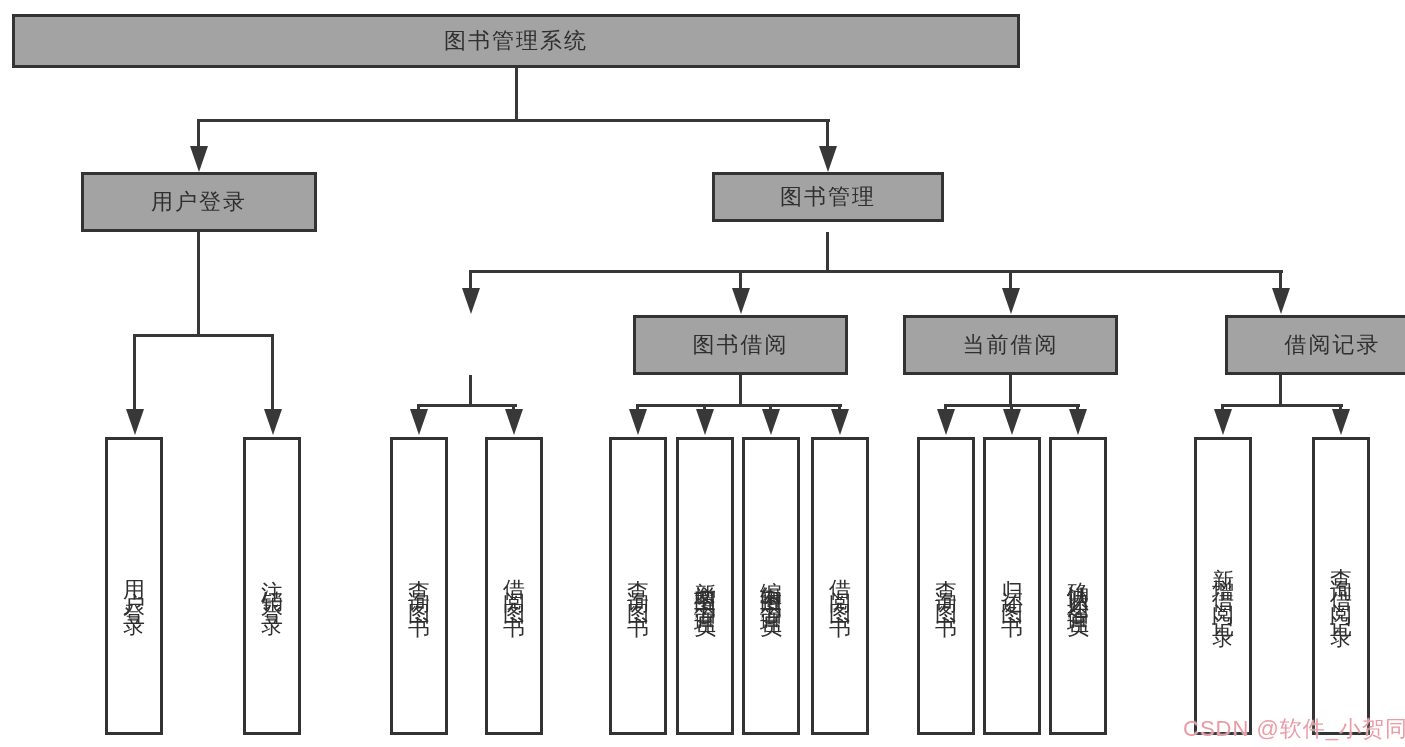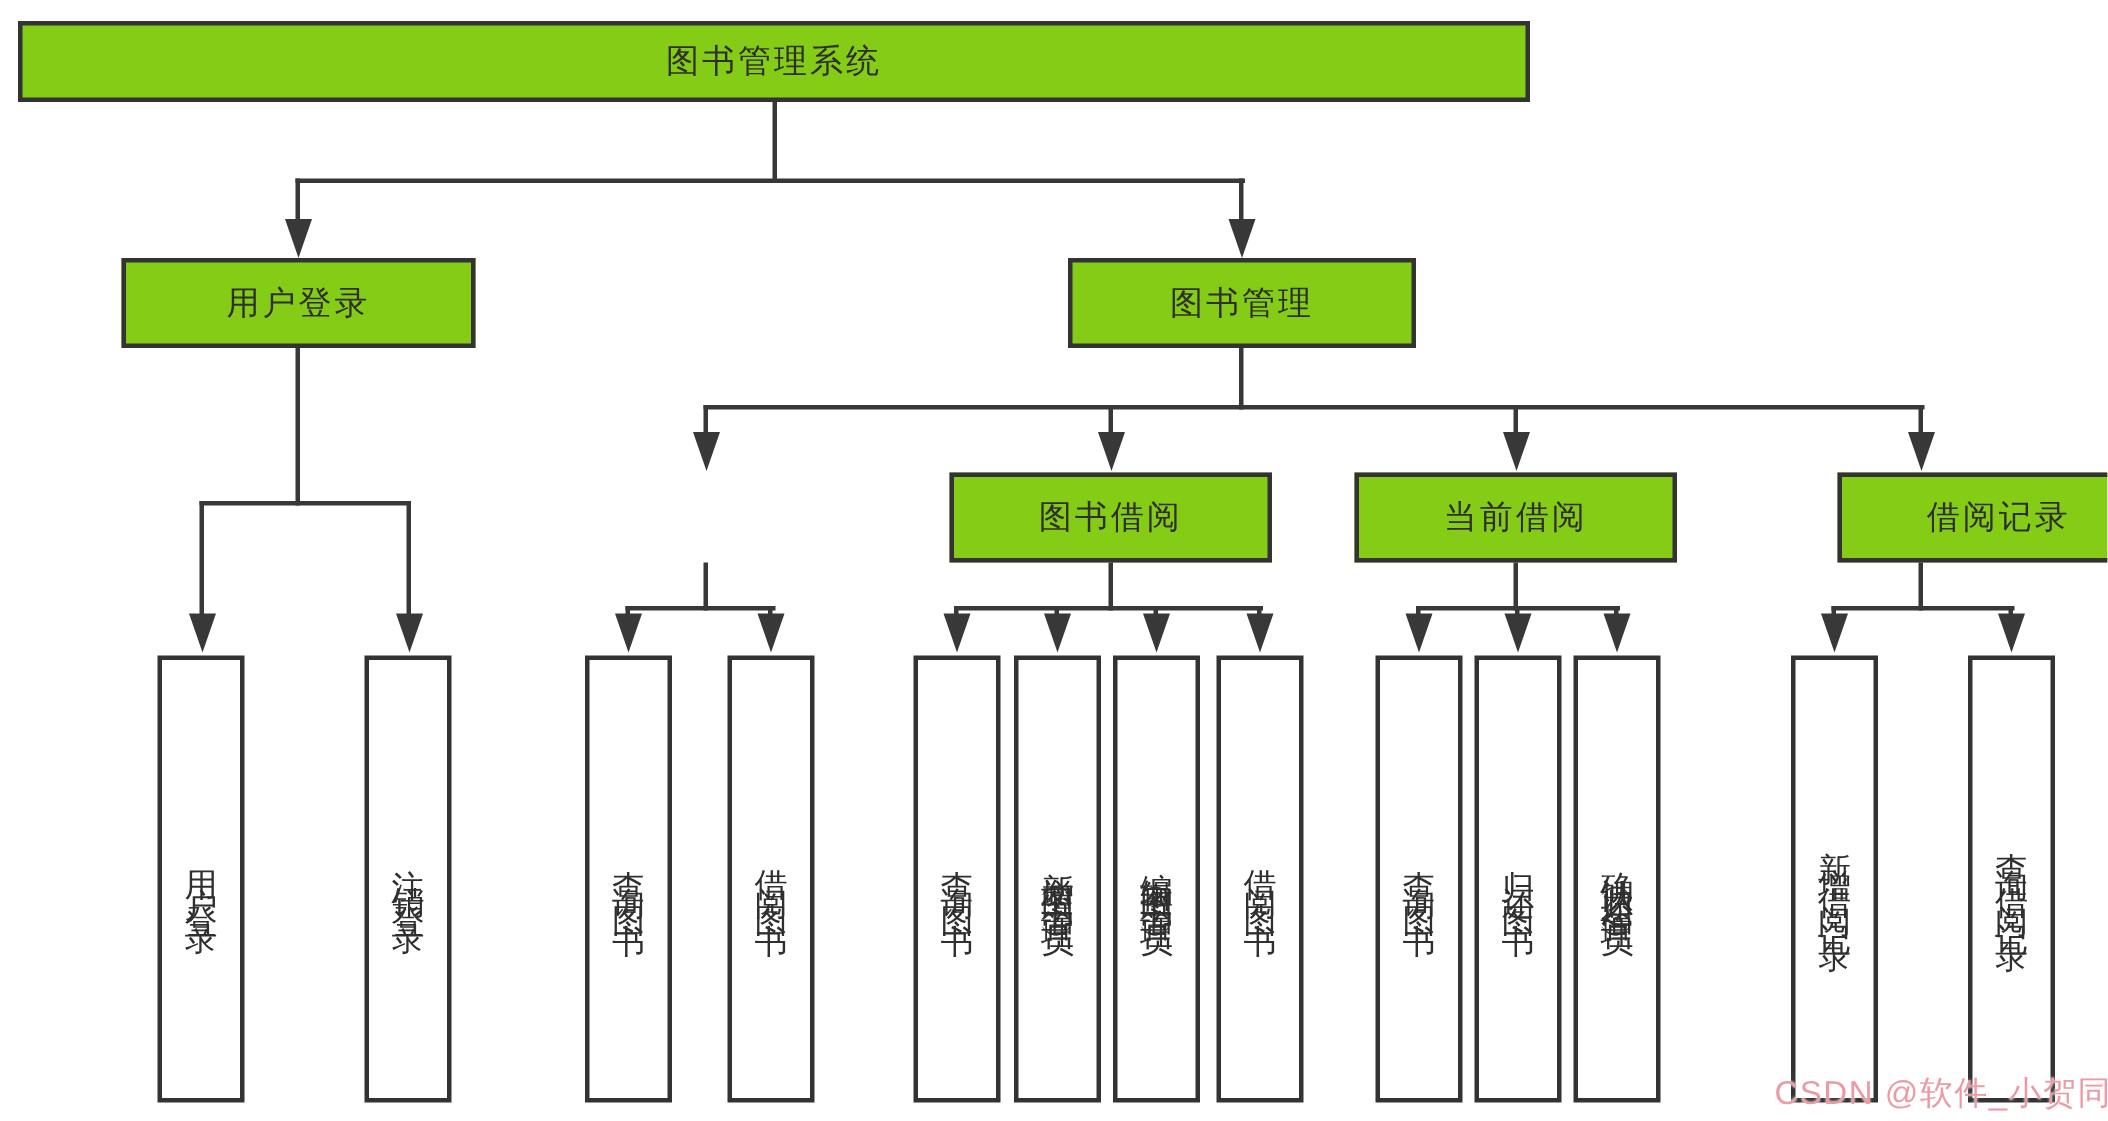--- a/index.html
+++ b/index.html
@@ -1,21 +1,21 @@
 <!DOCTYPE html>
 <html><head>
 <meta charset="utf-8">
 <style>
   html,body{margin:0;padding:0;background:#ffffff;}
   .canvas{
     position:relative;width:1405px;height:747px;background:#ffffff;
     font-family:"Liberation Sans","DejaVu Sans",sans-serif;color:#2f2f2f;overflow:hidden;
   }
   .box{
-    position:absolute;background:#84cc16;border:3px solid #333333;
+    position:absolute;background:#a3a3a3;border:3px solid #333333;
     display:flex;align-items:center;justify-content:center;
     font-size:22px;letter-spacing:2px;box-sizing:border-box;
   }
   .vbox{
     position:absolute;background:#ffffff;border:3px solid #333333;
     width:58px;height:298px;top:437px;box-sizing:border-box;
     display:flex;align-items:center;justify-content:center;
   }
   .vtext{
     writing-mode:vertical-rl;text-orientation:mixed;
@@ -47,21 +47,21 @@
   <div class="vl" style="left:515px;top:68px;height:52px;"></div>
   <div class="hl" style="left:197px;top:119px;width:633px;"></div>
   <div class="vl" style="left:197px;top:119px;height:28px;"></div>
   <div class="ar" style="left:190px;top:146px;"></div>
   <div class="vl" style="left:826px;top:119px;height:28px;"></div>
   <div class="ar" style="left:819px;top:146px;"></div>
 
   <div class="box" style="left:81px;top:172px;width:236px;height:60px;">
     <span>用户登录</span>
   </div>
-  <div class="box" style="left:712px;top:172px;width:232px;height:60px;">
+  <div class="box" style="left:712px;top:172px;width:232px;height:50px;">
     <span>图书管理</span>
   </div>
 
   <div class="vl" style="left:197px;top:232px;height:105px;"></div>
   <div class="hl" style="left:133px;top:334px;width:141px;"></div>
   <div class="vl" style="left:133px;top:334px;height:77px;"></div>
   <div class="ar" style="left:126px;top:409px;"></div>
   <div class="vl" style="left:271px;top:334px;height:77px;"></div>
   <div class="ar" style="left:264px;top:409px;"></div>
 

